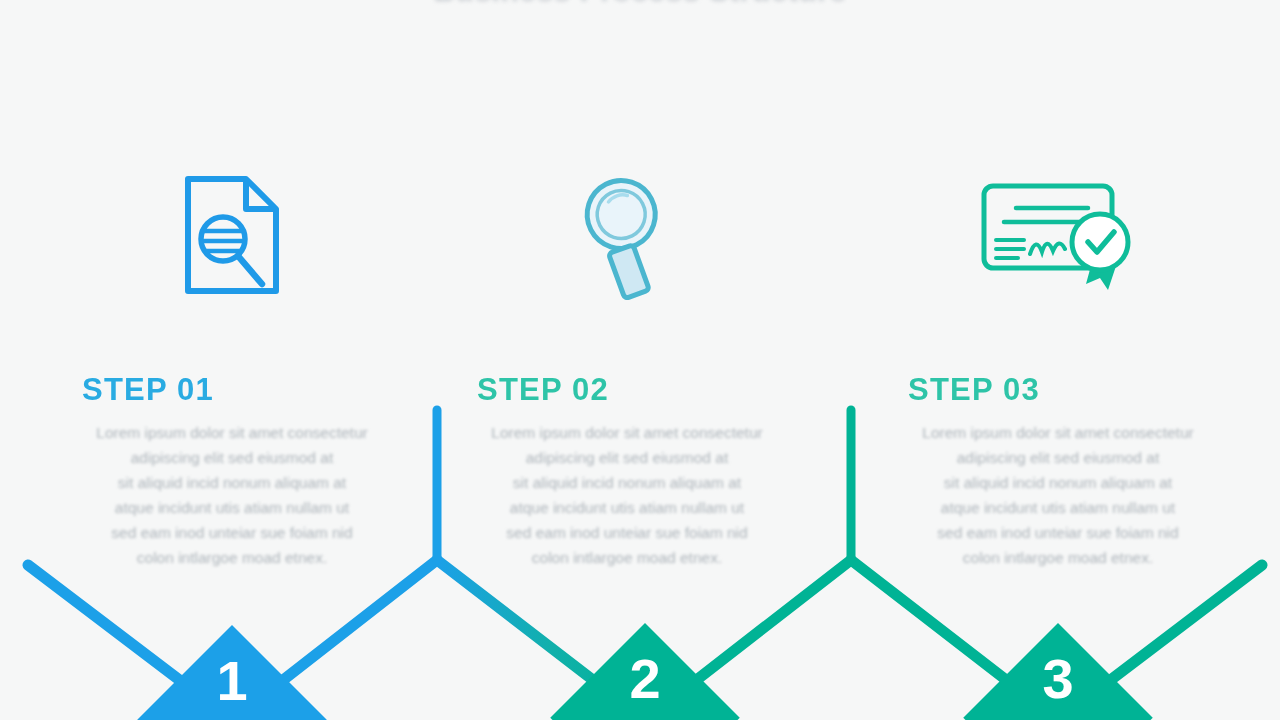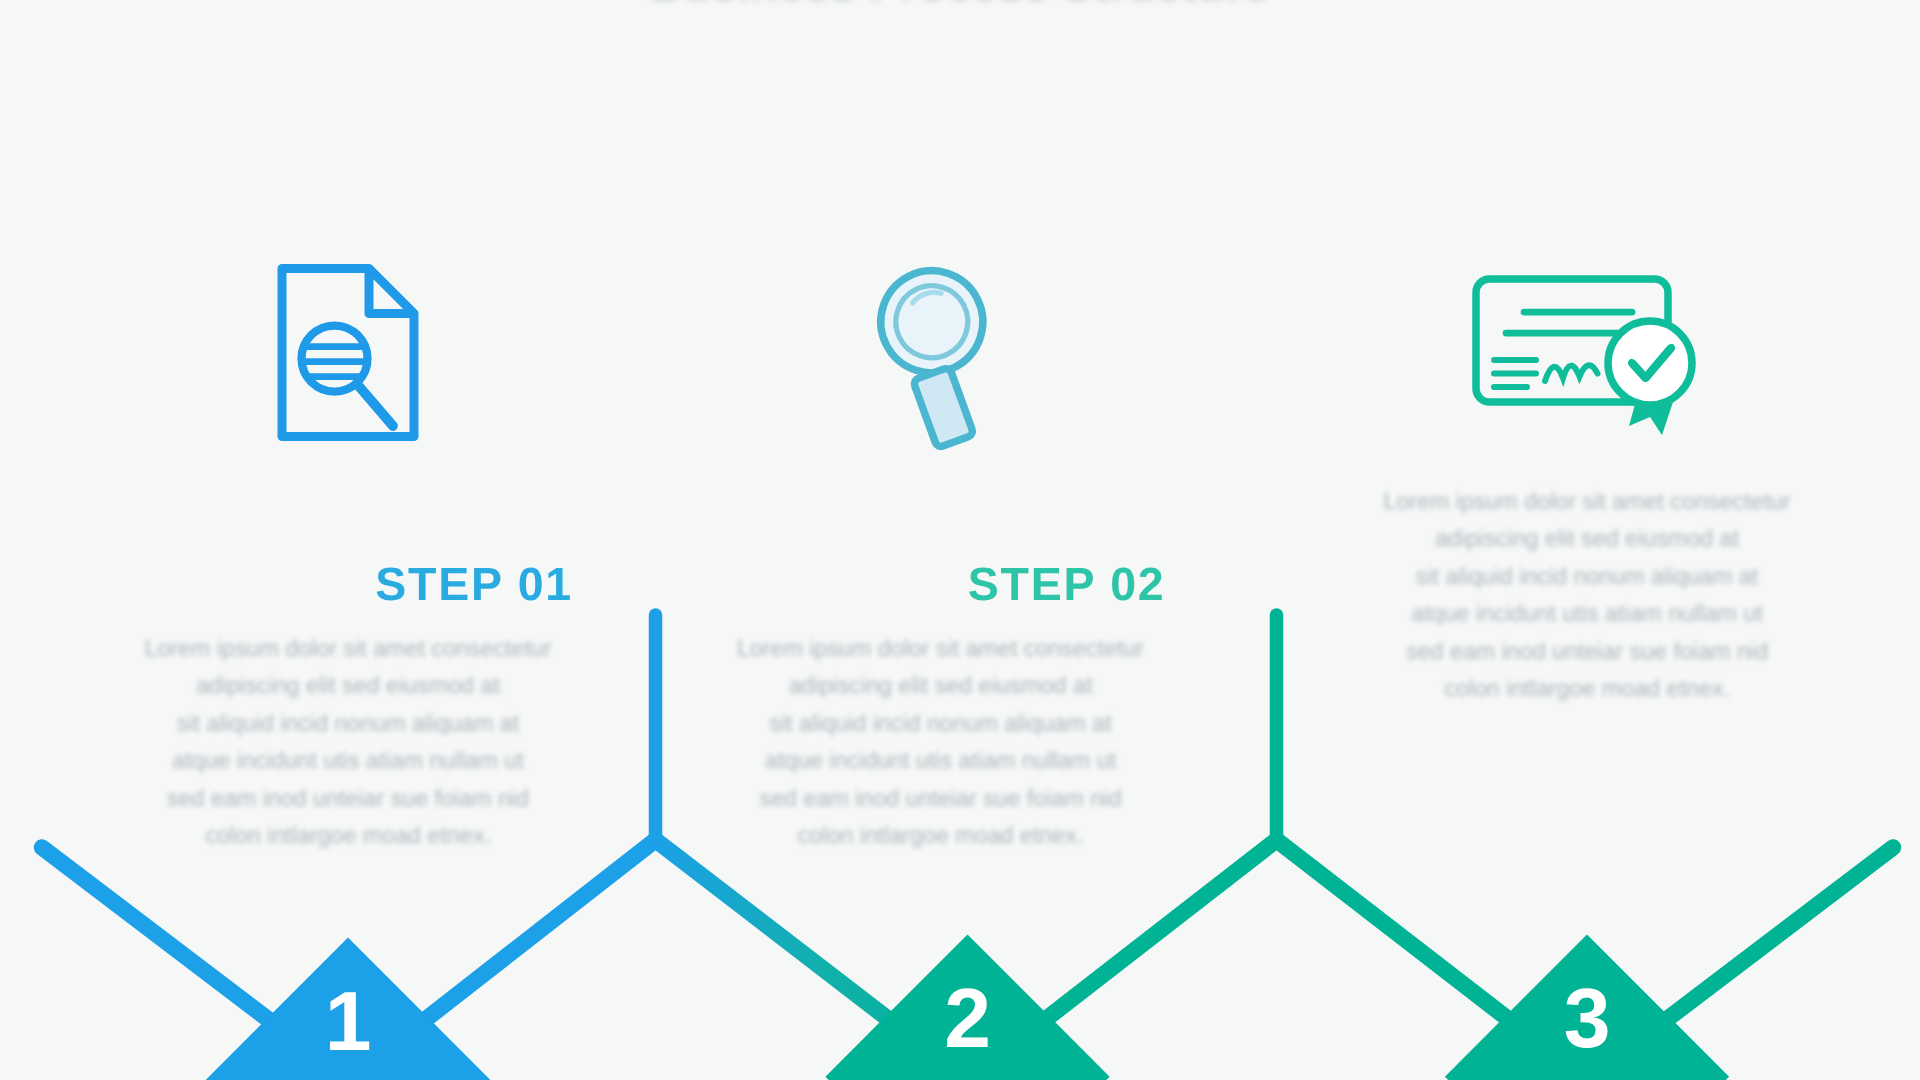--- a/index.html
+++ b/index.html
@@ -58,21 +58,21 @@
   .col-3 { left: 908px; }
 
   .icon-wrap {
     height: 150px;
     display: flex;
     align-items: center;
     justify-content: center;
   }
 
   .step-title {
-    text-align: right;
+    text-align: left;
     font-size: 31px;
     font-weight: bold;
     letter-spacing: 1.2px;
     margin-top: 62px;
     filter: blur(0.5px);
   }
 
   .step-body {
     margin-top: 12px;
     text-align: center;
@@ -190,20 +190,21 @@
         <line x1="26" y1="46" x2="116" y2="46" stroke="#0fbd9a" stroke-width="4.5" stroke-linecap="round"></line>
         <line x1="18" y1="64" x2="46" y2="64" stroke="#0fbd9a" stroke-width="4" stroke-linecap="round"></line>
         <line x1="18" y1="73" x2="46" y2="73" stroke="#0fbd9a" stroke-width="4" stroke-linecap="round"></line>
         <line x1="18" y1="82" x2="40" y2="82" stroke="#0fbd9a" stroke-width="4" stroke-linecap="round"></line>
         <path d="M52 78 q6 -18 12 -2 q5 -16 11 -1 q6 -14 12 -2" fill="none" stroke="#0fbd9a" stroke-width="4" stroke-linecap="round"></path>
         <path d="M114 86 l-6 22 14 -6 8 12 8 -24 z" fill="#0fbd9a"></path>
         <circle cx="122" cy="66" r="28" fill="#ffffff" stroke="#0fbd9a" stroke-width="5"></circle>
         <path d="M110 66 l9 10 17 -20" fill="none" stroke="#0fbd9a" stroke-width="5.5" stroke-linecap="round" stroke-linejoin="round"></path>
       </svg>
     </div>
+    <div class="step-title" style="color:#2ec4a8">STEP 03</div>
     <div class="step-body">Lorem ipsum dolor sit amet consectetur
 adipiscing elit sed eiusmod at
 sit aliquid incid nonum aliquam at
 atque incidunt utis atiam nullam ut
 sed eam inod unteiar sue foiam nid
 colon intlargoe moad etnex.</div>
   </div>
 
 </div>
 

